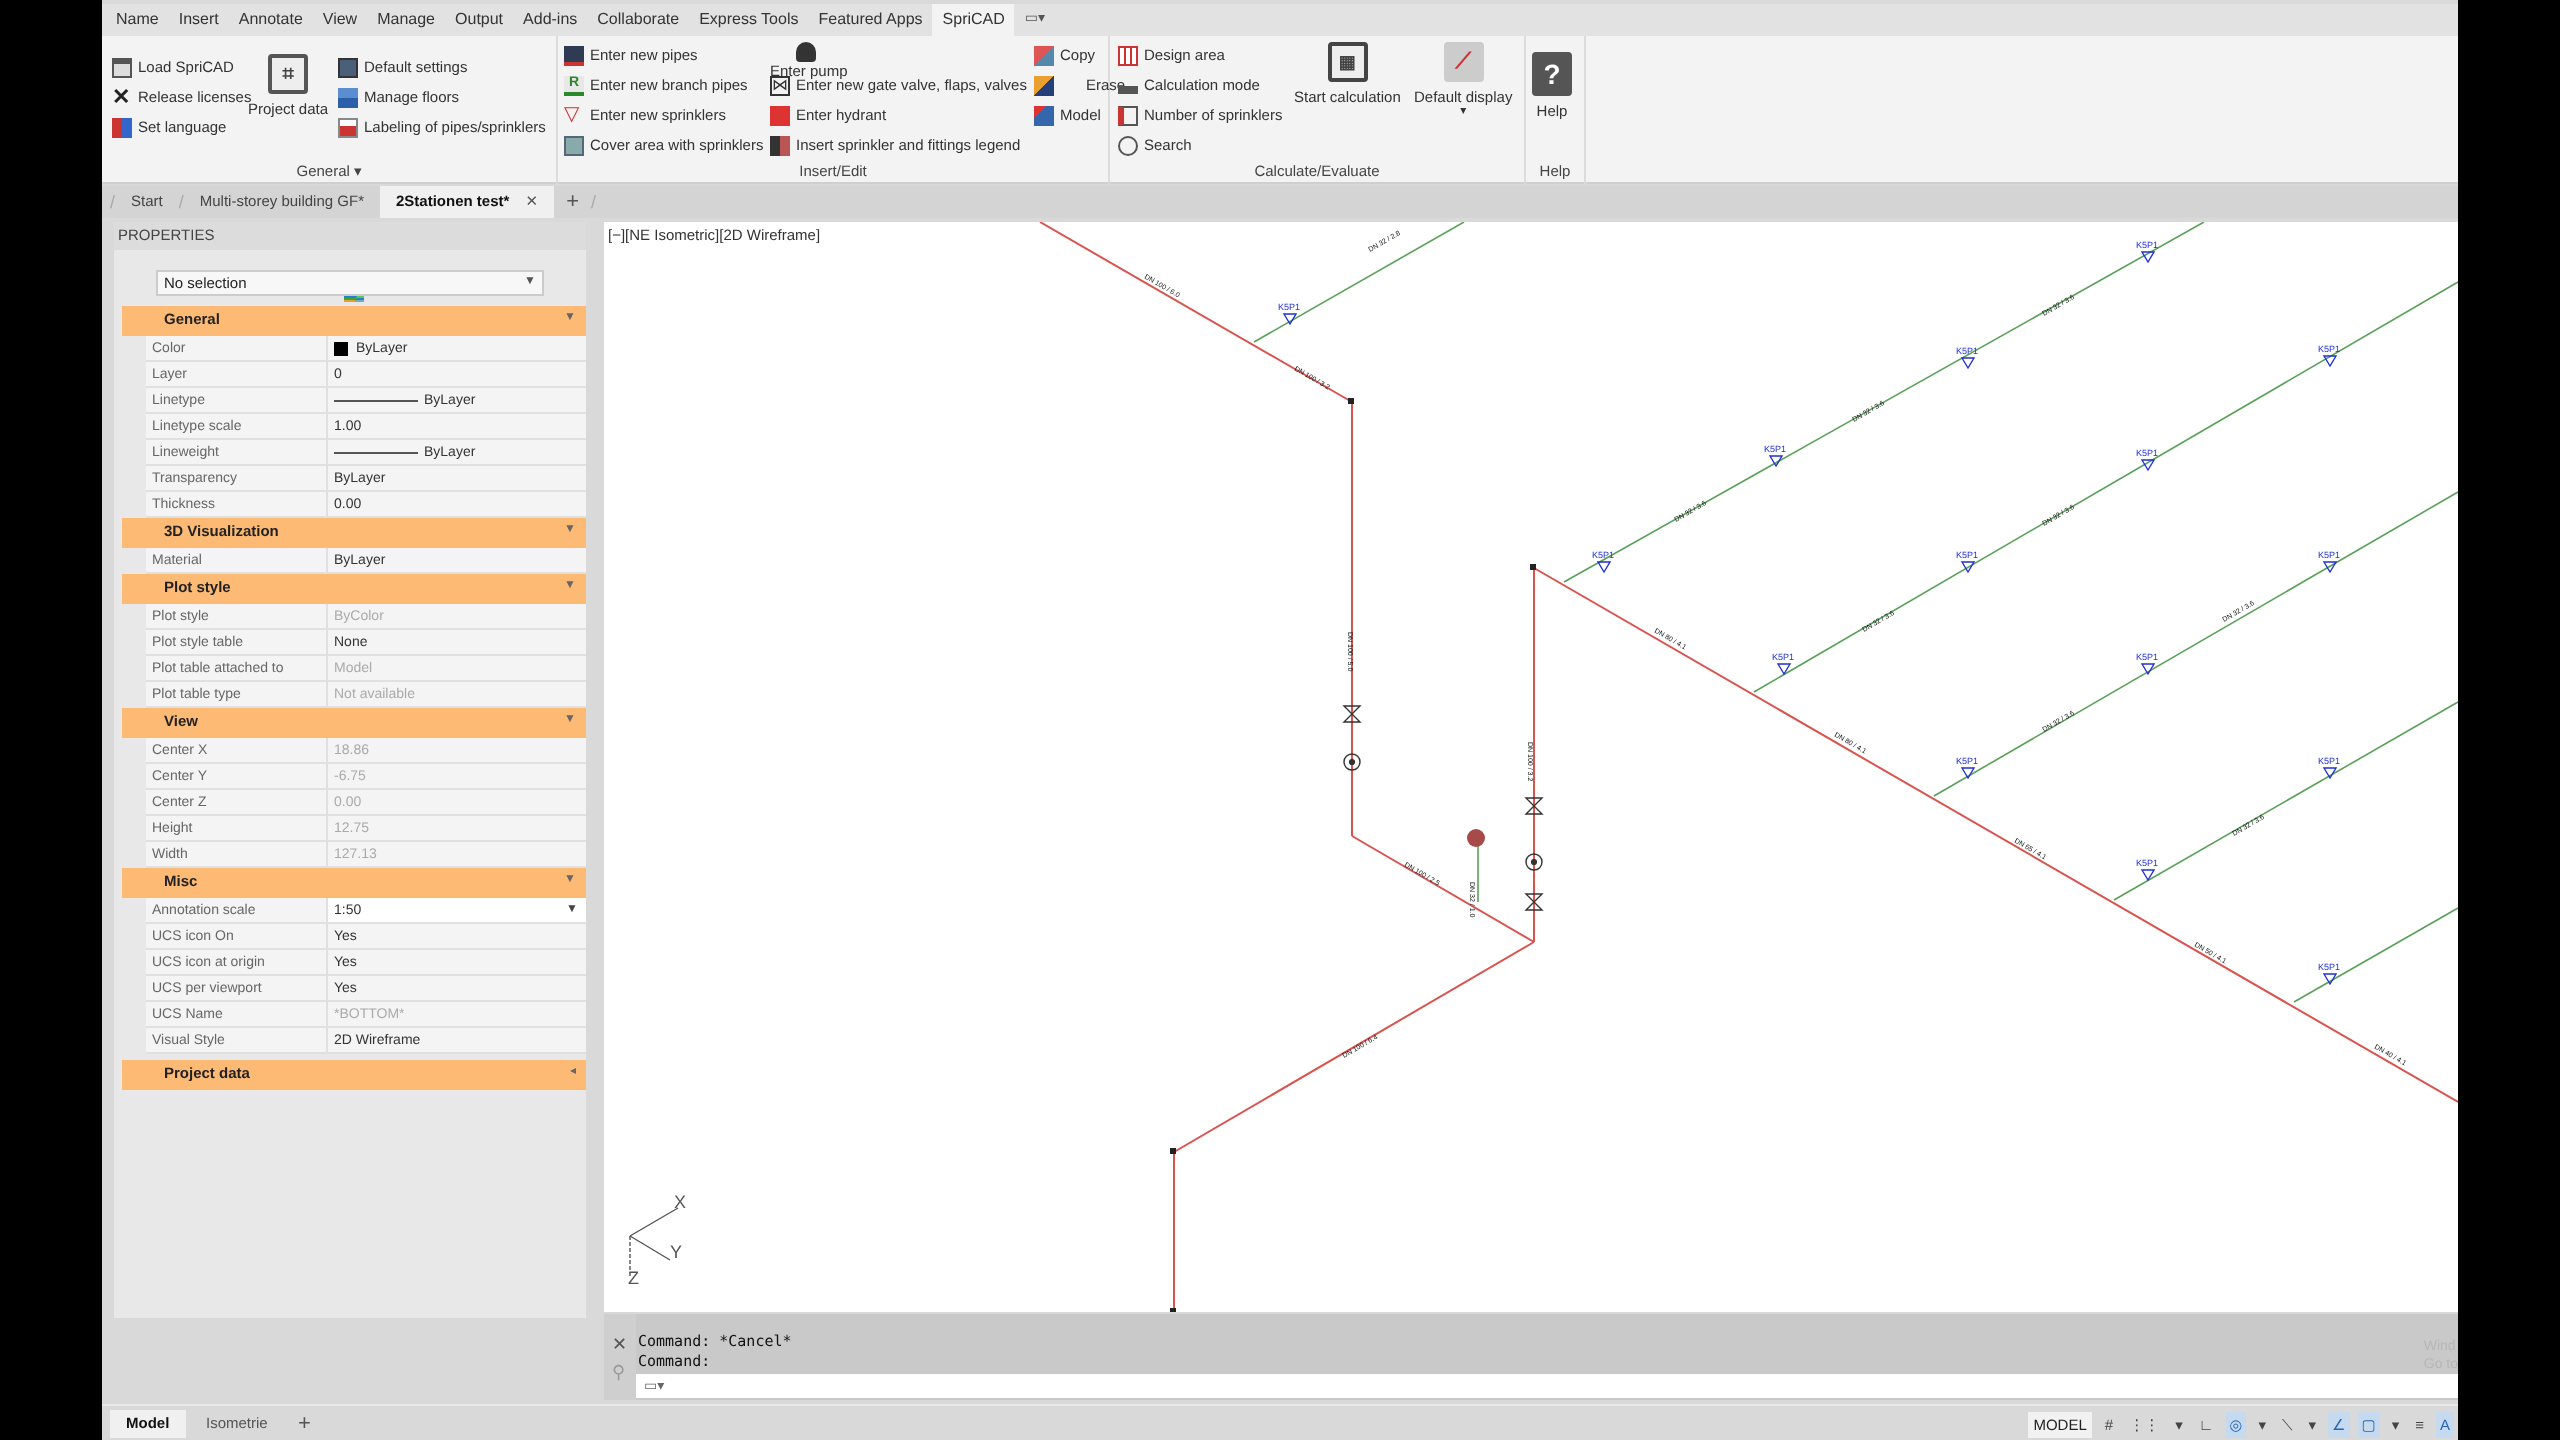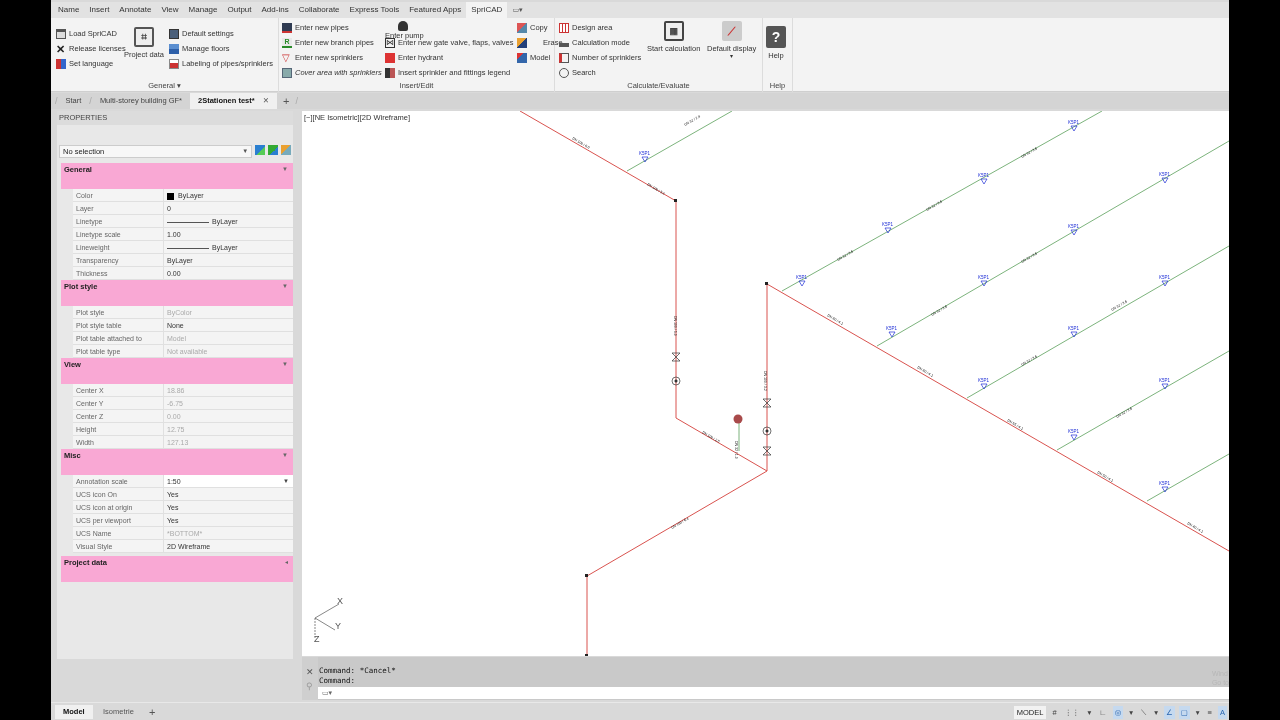--- a/index.html
+++ b/index.html
@@ -26,26 +26,26 @@
   .file-tabs { position: absolute; left: 0; top: 93px; width: 100%; height: 16px; background: #d4d4d4; display: flex; align-items: center; padding-left: 4px; font-size: 7.5px; }
   .file-tab { padding: 0 8px; height: 16px; line-height: 16px; color: #444; cursor: pointer; position: relative; }
   .file-tab.active { background: #f0f0f0; color: #111; font-weight: bold; }
   .sep { color: #aaa; font-size: 9px; }
   .close-x { margin-left: 6px; font-weight: normal; color: #555; }
   .plus-btn { padding: 0 6px; font-size: 11px; color: #555; cursor: pointer; }
 
   
   .props { position: absolute; left: 6px; top: 111px; width: 236px; height: 548px; background: #e8e8e8; }
   .props-title { height: 14px; line-height: 14px; padding-left: 2px; font-size: 7.5px; color: #444; background: #dcdcdc; }
-  .selrow { display: flex; align-items: flex-start; height: 16px; margin-top: 20px; padding: 0 2px; }
+  .selrow { display: flex; align-items: center; height: 16px; margin-top: 10px; padding: 0 2px; flex-direction: column; }
   .selbox { width: 194px; height: 13px; background: #f7f7f7; border: 1px solid #ccc; font-size: 7.5px; line-height: 11px; padding-left: 3px; position: relative; cursor: pointer; }
   .selbox .arrow { position: absolute; right: 3px; top: 0; font-size: 6px; color: #555; }
   .sel-ico { width: 10px; height: 10px; margin-left: 3px; cursor: pointer; }
   .section { margin-top: 0; }
-  .sec-head { height: 26px; line-height: 13px; background: #f9a8d4; font-weight: bold; font-size: 7.5px; color: #222; padding-left: 3px; position: relative; margin: 0 0 0 4px; cursor: pointer; }
+  .sec-head { height: 15px; line-height: 13px; background: #fdba74; font-weight: bold; font-size: 7.5px; color: #222; padding-left: 21px; position: relative; margin: 0 0 0 4px; cursor: pointer; }
   .sec-head .tri { position: absolute; right: 5px; top: 0; font-size: 6px; color: #666; font-weight: normal; }
   .prop-row { display: flex; height: 13px; line-height: 13px; margin-left: 16px; border-bottom: 1px solid #e0e0e0; background: #f4f4f4; }
   .prop-label { width: 91px; padding-left: 3px; color: #666; font-size: 7px; border-right: 1px solid #e0e0e0; }
   .prop-val { flex: 1; padding-left: 3px; color: #333; font-size: 7px; position: relative; }
   .prop-val.dim { color: #aaa; }
   .prop-val.input { background: #fff; }
   .prop-val .arrow { position: absolute; right: 4px; top: 0; font-size: 6px; color: #444; }
   .swatch { display: inline-block; width: 7px; height: 7px; background: #000; vertical-align: middle; margin-right: 4px; }
   .line-sample { display: inline-block; width: 42px; height: 1px; background: #555; vertical-align: middle; margin-right: 3px; }
 
@@ -134,21 +134,21 @@
         <span>Enter new pipes</span>
       </div>
       <div class="rb-item" style="left:3px;top:18px;">
         <span class="ico" style="background:#e8e8e8;border-bottom:2px solid #2a8a2a;color:#2a8a2a;font-size:7px;text-align:center;line-height:8px;font-weight:bold;">R</span>
         <span>Enter new branch pipes</span>
       </div>
       <div class="rb-item" style="left:3px;top:33px;">
         <span class="ico" style="color:#c33;font-size:10px;line-height:10px;">▽</span>
         <span>Enter new sprinklers</span>
       </div>
-      <div class="rb-item" style="left:3px;top:48px;font-style:italic;">
+      <div class="rb-item" style="left:3px;top:48px;">
         <span class="ico" style="background:#8aa;border:1px solid #567;"></span>
         <span>Cover area with sprinklers</span>
       </div>
       <div class="rb-item" style="left:106px;top:3px;flex-direction:column;">
         <span class="ico" style="background:#333;border-radius:50% 50% 2px 2px;"></span>
         <span>Enter pump</span>
       </div>
       <div class="rb-item" style="left:106px;top:18px;">
         <span class="ico" style="border:1px solid #333;font-size:8px;line-height:8px;text-align:center;">⋈</span>
         <span>Enter new gate valve, flaps, valves</span>
@@ -266,20 +266,27 @@
         <div class="prop-row">
             <div class="prop-label">Transparency</div>
             <div class="prop-val">ByLayer</div>
           </div>
         <div class="prop-row">
             <div class="prop-label">Thickness</div>
             <div class="prop-val">0.00</div>
           </div>
       </div>
 
+      <div class="section">
+        <div class="sec-head"><span>3D Visualization</span><span class="tri">▼</span></div>
+        <div class="prop-row">
+            <div class="prop-label">Material</div>
+            <div class="prop-val">ByLayer</div>
+          </div>
+      </div>
 
       <div class="section">
         <div class="sec-head"><span>Plot style</span><span class="tri">▼</span></div>
         <div class="prop-row">
             <div class="prop-label">Plot style</div>
             <div class="prop-val dim">ByColor</div>
           </div>
         <div class="prop-row">
             <div class="prop-label">Plot style table</div>
             <div class="prop-val">None</div>

